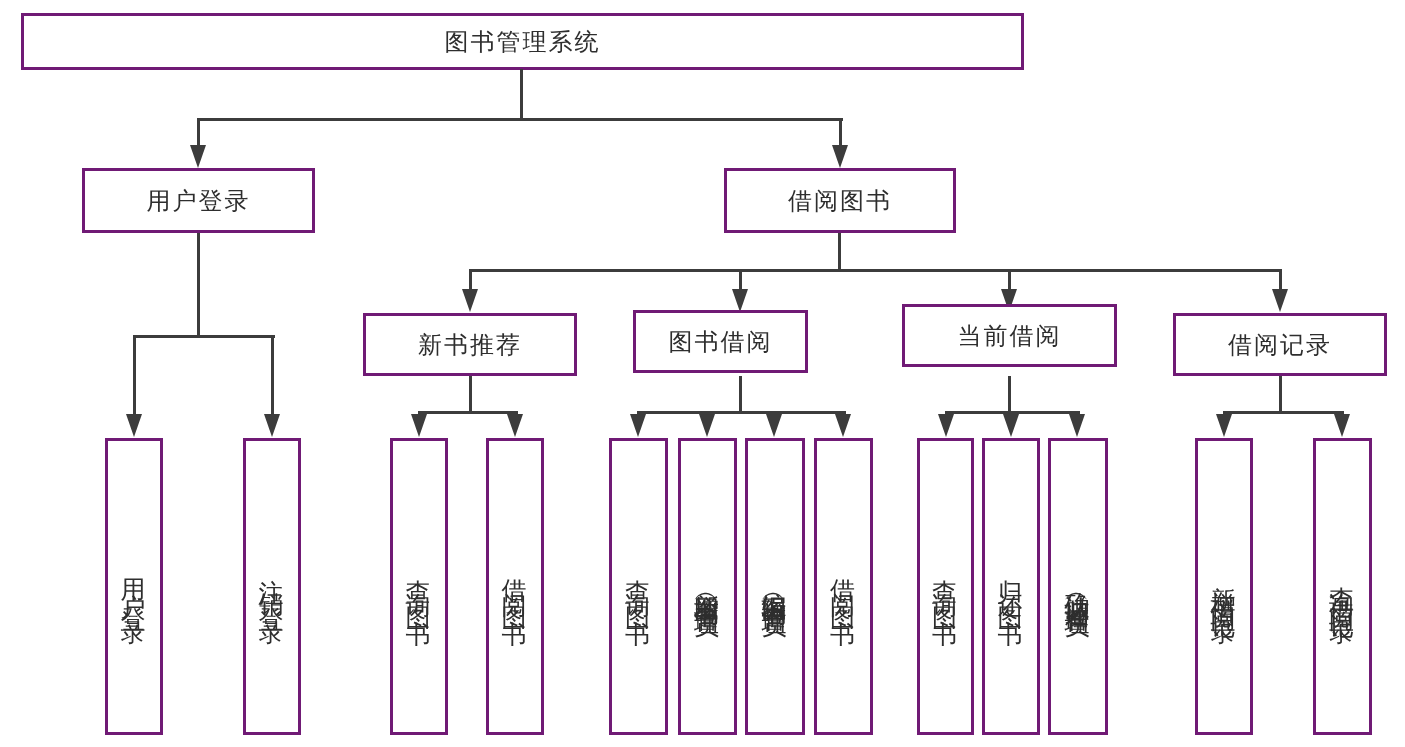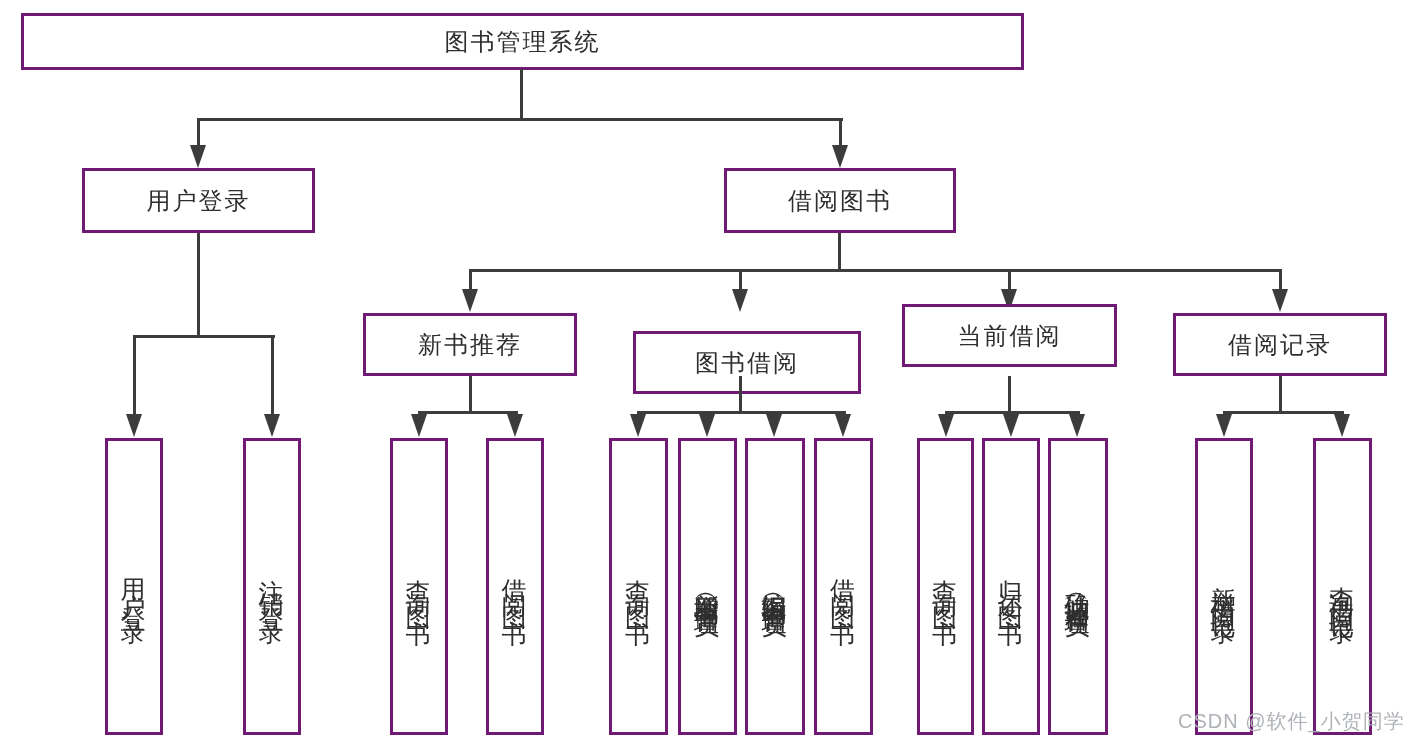--- a/index.html
+++ b/index.html
@@ -70,21 +70,21 @@
   <div class="ln" style="left:469px;top:271px;width:3px;height:20px;"></div>
   <div class="arr" style="left:462px;top:289px;"></div>
   <div class="ln" style="left:739px;top:271px;width:3px;height:20px;"></div>
   <div class="arr" style="left:732px;top:289px;"></div>
   <div class="ln" style="left:1008px;top:271px;width:3px;height:20px;"></div>
   <div class="arr" style="left:1001px;top:289px;"></div>
   <div class="ln" style="left:1279px;top:271px;width:3px;height:20px;"></div>
   <div class="arr" style="left:1272px;top:289px;"></div>
 
   <div class="bx" style="left:363px;top:313px;width:214px;height:63px;text-align:right;">新书推荐</div>
-  <div class="bx" style="left:633px;top:331px;width:228px;height:63px;">图书借阅</div>
+  <div class="bx" style="left:633px;top:310px;width:175px;height:63px;">图书借阅</div>
   <div class="bx" style="left:902px;top:304px;width:215px;height:63px;">当前借阅</div>
   <div class="bx" style="left:1173px;top:313px;width:214px;height:63px;">借阅记录</div>
 
   <div class="ln" style="left:469px;top:376px;width:3px;height:38px;"></div>
   <div class="ln" style="left:418px;top:411px;width:100px;height:3px;"></div>
   <div class="arr" style="left:411px;top:414px;"></div>
   <div class="arr" style="left:507px;top:414px;"></div>
 
   <div class="ln" style="left:739px;top:376px;width:3px;height:38px;"></div>
   <div class="ln" style="left:637px;top:411px;width:209px;height:3px;"></div>
@@ -115,15 +115,14 @@
   <div class="bx leaf ls9" style="left:745px;top:438px;width:60px;height:297px;">编辑图书（管理员）</div>
   <div class="bx leaf ls4" style="left:814px;top:438px;width:59px;height:297px;">借阅图书</div>
 
   <div class="bx leaf ls4" style="left:917px;top:438px;width:57px;height:297px;">查询图书</div>
   <div class="bx leaf ls4" style="left:982px;top:438px;width:58px;height:297px;">归还图书</div>
   <div class="bx leaf ls9" style="left:1048px;top:438px;width:60px;height:297px;">确认归还（管理员）</div>
 
   <div class="bx leaf ls6" style="left:1195px;top:438px;width:58px;height:297px;">新增借阅记录</div>
   <div class="bx leaf ls6" style="left:1313px;top:438px;width:59px;height:297px;">查询借阅记录</div>
 
-  <div class="watermark">CSDN @软件_小贺同学</div>
 
 </div>
 
 </body></html>

